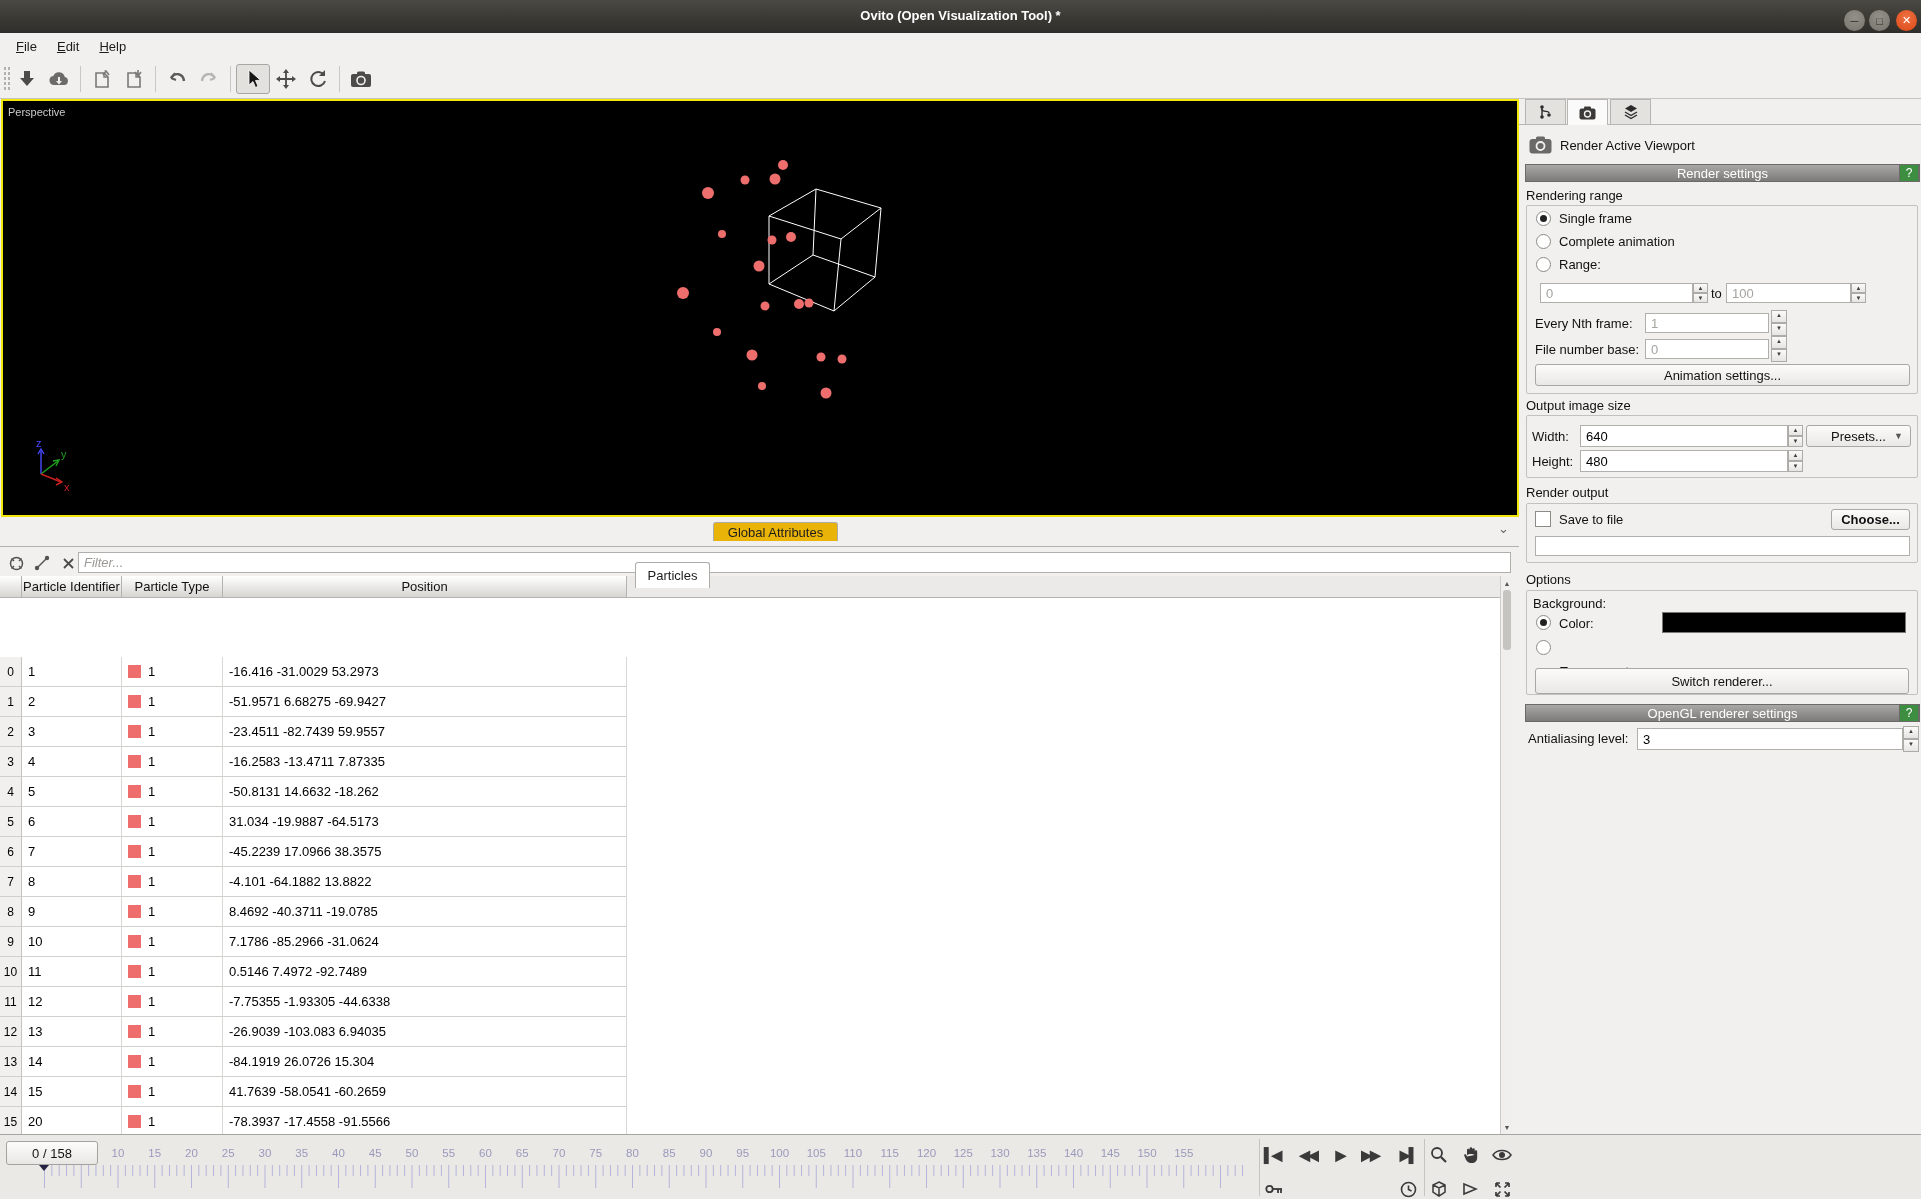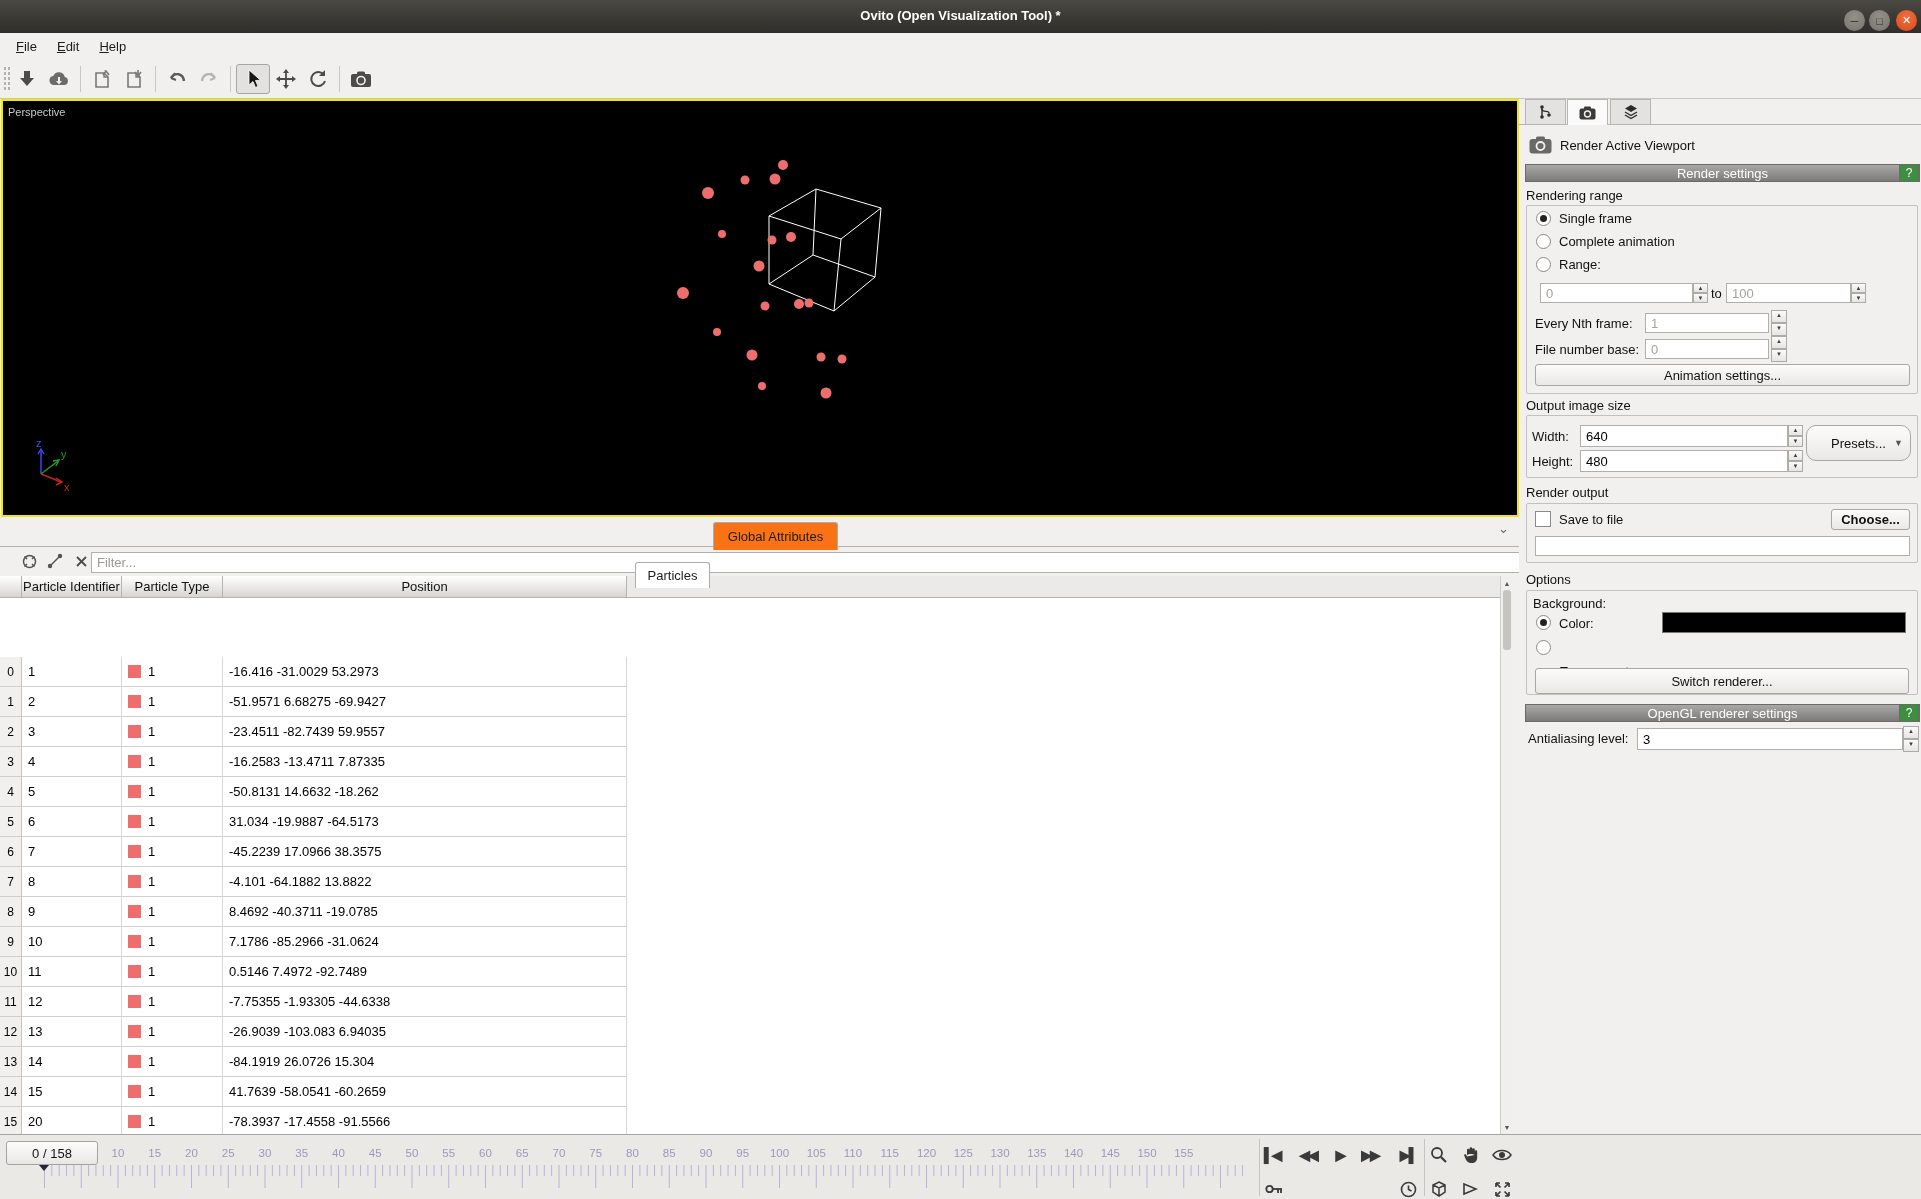--- a/index.html
+++ b/index.html
@@ -34,28 +34,28 @@
   
   .viewport { position:absolute; left:1px; top:99px; width:1518px; height:418px;
               border:2px solid #f2e70b; background:#000; }
   .vp-label { position:absolute; left:5px; top:5px; color:#cbcbcb; font-size:11px; }
   #scene-svg { position:absolute; left:0; top:0; }
 
   
   .inspector { position:absolute; left:0; top:517px; width:1519px; height:617px; background:#f1f0ee; }
   .itabs { position:absolute; left:0; top:0; width:100%; height:30px; }
   .itabs .line { position:absolute; left:0; top:29px; width:100%; height:1px; background:#b4b2af; }
-  .itab { position:absolute; top:5px; height:28px; font-size:13px; color:#1c1c1c;
+  .itab { position:absolute; top:5px; height:19px; font-size:13px; color:#1c1c1c;
           display:flex; align-items:center; justify-content:center;
           border:1px solid #aeaca9; border-bottom:none; border-radius:3px 3px 0 0;
-          background:#f97316; }
+          background:#eab308; }
   .itab.active { background:#fff; height:26px; z-index:2;margin-top:40px; }
   .ichevron { position:absolute; right:10px; top:4px; color:#6a6866; font-size:13px; }
-  .filterrow { position:absolute; left:13px; top:33px; width:100%; height:26px;
-               display:flex; align-items:flex-start; }
+  .filterrow { position:absolute; left:0; top:33px; width:100%; height:26px;
+               display:flex; align-items:center;font-style:italic; }
   .fbtn { width:26px; height:22px; display:flex; align-items:center; justify-content:center; }
   .filter-input { position:absolute; left:78px; top:2px; width:1433px; height:21px;
                   background:#fff; border:1px solid #b1afac; font-size:13px; color:#9b9996;
                   display:flex; align-items:center; padding-left:5px; }
   .tablewrap { position:absolute; left:0; top:59px; width:1500px; height:558px; background:#fff;
                overflow:hidden; }
   .hcell { position:absolute; top:0; height:22px; font-size:13px; color:#111;
            background:linear-gradient(#ffffff,#d7d5d2); border-right:1px solid #b5b3b0;
            border-bottom:1px solid #b5b3b0; display:flex; align-items:center;
            justify-content:center; overflow:hidden; white-space:nowrap; }
@@ -498,21 +498,21 @@
     <div class="pbtn" style="left:16px; top:265px; width:375px; height:22px;">Animation settings...</div>
 
     <div class="plabel" style="left:7px; top:299px;">Output image size</div>
     <div class="gbox" style="left:7px; top:316px; width:392px; height:63px;"></div>
     <div class="plabel" style="left:13px; top:330px;">Width:</div>
     <div class="pinput" style="left:61px; top:326px; width:208px; height:22px;">640</div>
     <div class="spin" style="left:269px; top:326px; height:22px;">
         <div>▲</div>
         <div>▼</div>
       </div>
-    <div class="pbtn" style="left:287px; top:326px; width:105px; height:36px;border-radius:10px;">
+    <div class="pbtn" style="left:287px; top:326px; width:105px; height:22px;">
       <span>Presets...</span>
       <span style="position:absolute; right:7px; font-size:9px; color:#555;">▼</span>
     </div>
     <div class="plabel" style="left:13px; top:355px;">Height:</div>
     <div class="pinput" style="left:61px; top:351px; width:208px; height:22px;">480</div>
     <div class="spin" style="left:269px; top:351px; height:22px;">
         <div>▲</div>
         <div>▼</div>
       </div>
 

